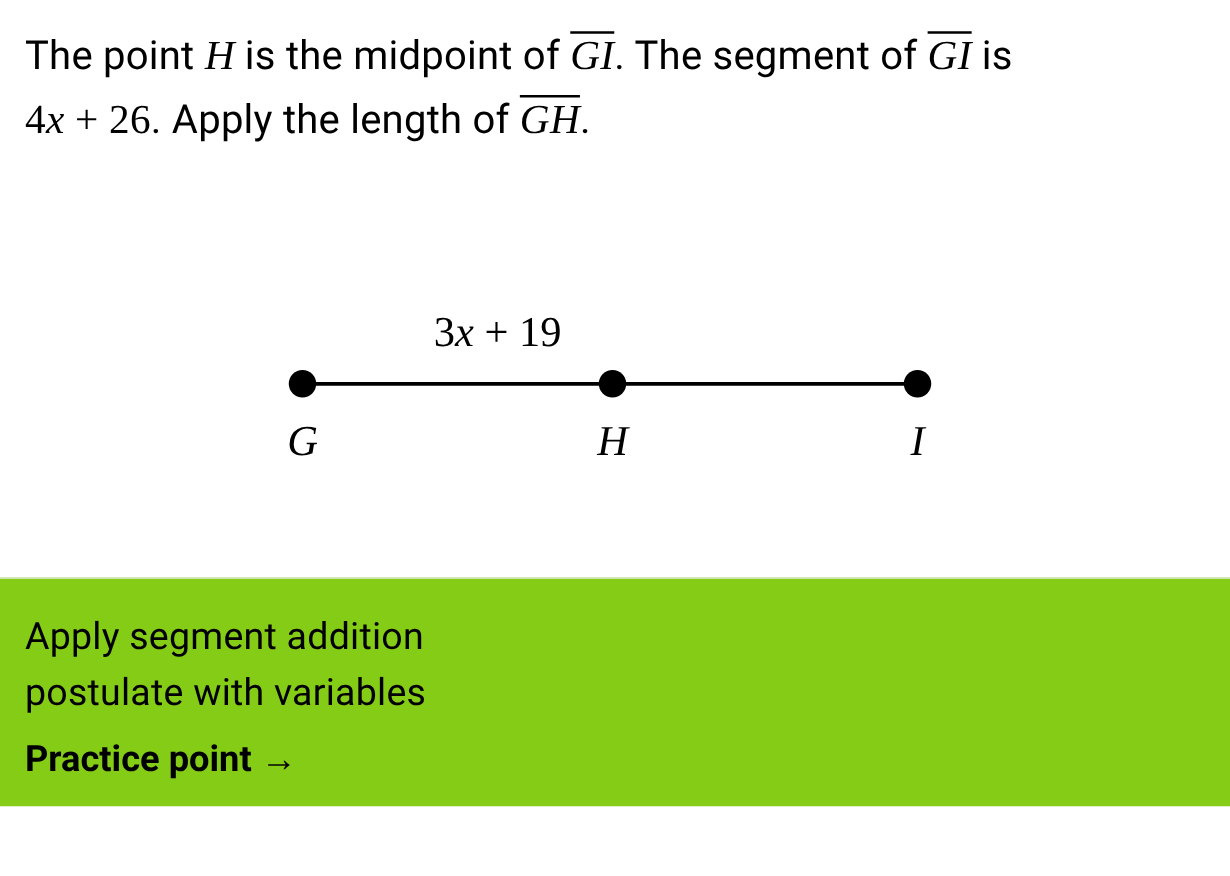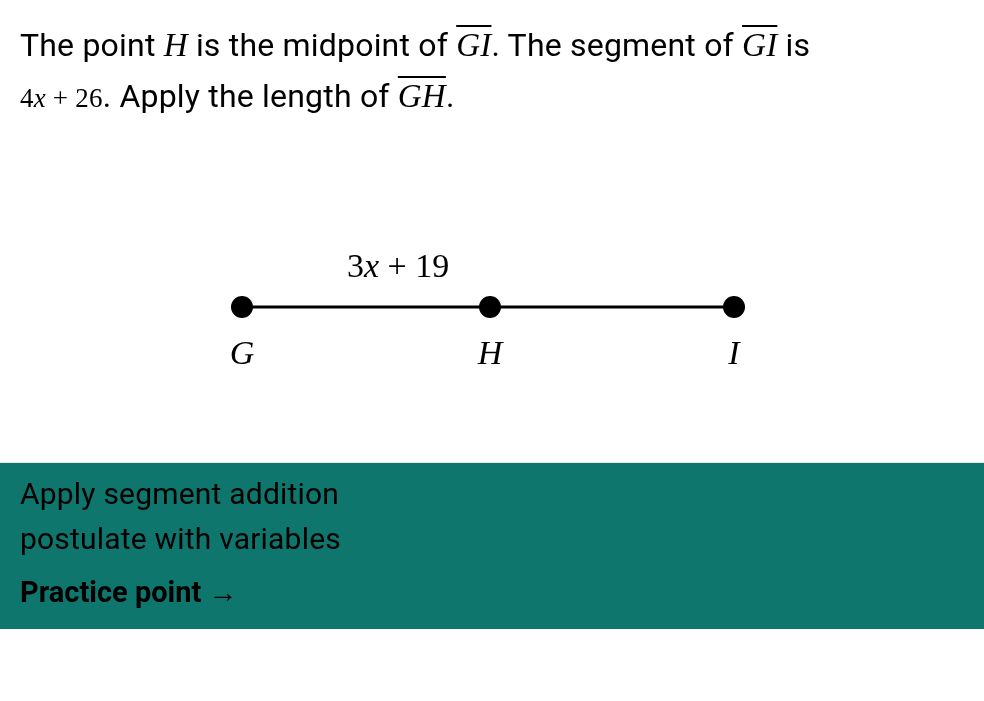--- a/index.html
+++ b/index.html
@@ -23,21 +23,21 @@
     color: #000;
     letter-spacing: 0.2px;
   }
   .problem-text .math-var {
     font-family: "Times New Roman", Georgia, serif;
     font-style: italic;
     font-size: 33px;
   }
   .problem-text .math-expr {
     font-family: "Times New Roman", Georgia, serif;
-    font-size: 27px;
+    font-size: 33px;
     margin-top: 24px;
   }
   .problem-text .overline {
     text-decoration: overline;
     text-decoration-thickness: 1.5px;
     font-family: "Times New Roman", Georgia, serif;
     font-style: italic;
     font-size: 33px;
     padding-top: 16px;
   }
@@ -45,23 +45,23 @@
     margin-top: 120px;
     margin-bottom: 80px;
     width: 100%;
     display: flex;
     justify-content: center;
   }
   .diagram svg {
     display: block;
   }
   .footer {
-    background: #0f766e;
+    background: #84cc16;
     border-top: 1px solid #e8e8e8;
-    padding: 8px 20px 20px 20px;
+    padding: 24px 20px 20px 20px;
     width: 100%;
   }
   .footer-title {
     font-size: 30px;
     color: #000;
     line-height: 1.5;
     letter-spacing: 0.2px;
   }
   .practice-link {
     font-size: 29px;

